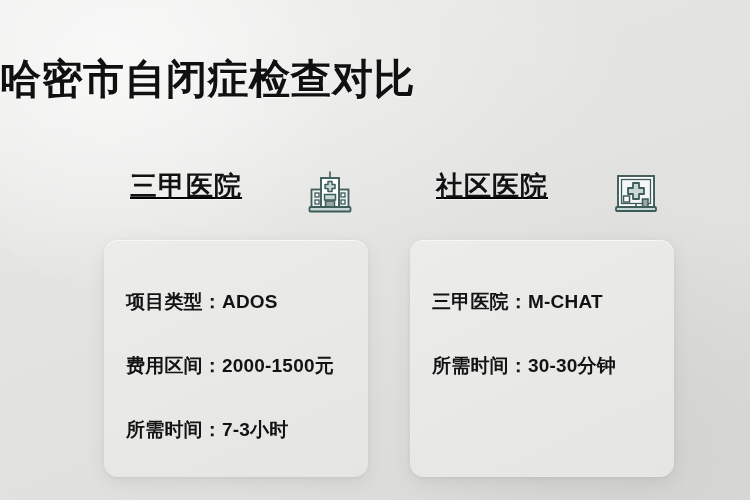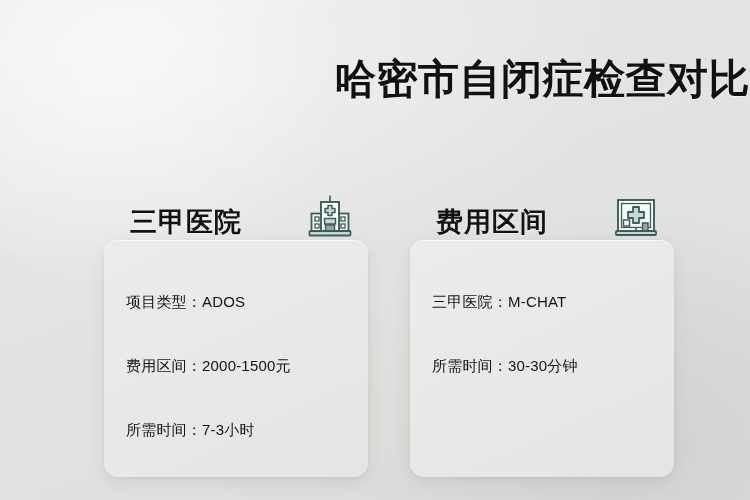--- a/index.html
+++ b/index.html
@@ -47,21 +47,21 @@
     background: radial-gradient(circle at 50% 50%, rgba(200,200,198,0.40), rgba(200,200,198,0) 70%);
     pointer-events: none;
   }
 
   
   .title {
     position: absolute;
     left: 0;
     right: 0;
     top: 57px;
-    text-align: right;
+    text-align: left;
     font-size: 41px;
     line-height: 1.12;
     font-weight: 700;
     letter-spacing: 0.5px;
     color: #101010;
     text-shadow: 0 1px 0 rgba(255,255,255,0.55);
   }
 
   
   .cards {
@@ -74,24 +74,25 @@
   }
   .card {
     width: 264px;
     display: flex;
     flex-direction: column;
   }
 
   .card-head {
     height: 72px;
     display: flex;
-    align-items: flex-end;
+    align-items: flex-start;
     justify-content: space-between;
     padding: 0 14px 0 26px;
     box-sizing: border-box;
+    text-decoration: underline;
   }
   .card-title {
     font-size: 27px;
     font-weight: 700;
     color: #121212;
     letter-spacing: 1px;
     text-shadow: 0 1px 0 rgba(255,255,255,0.5);
   }
   .card-icon {
     width: 48px;
@@ -114,22 +115,22 @@
       0 6px 16px rgba(140,140,138,0.18),
       0 1px 3px rgba(140,140,138,0.14);
   }
 
   .row {
     height: 64px;
     display: flex;
     align-items: center;
   }
   .row-text {
-    font-size: 15px;
-    font-weight: 400;
+    font-size: 19px;
+    font-weight: 700;
     color: #131313;
     white-space: nowrap;
     letter-spacing: 0.2px;
     text-align: center;
   }
 </style>
 </head>
 <body>
 
 <div id="poster">
@@ -178,21 +179,21 @@
           <div class="row-text">费用区间：2000-1500元</div>
         </div>
         <div class="row">
           <div class="row-text">所需时间：7-3小时</div>
         </div>
       </div>
     </div>
 
     <div class="card">
       <div class="card-head">
-        <div class="card-title">费用区间</div>
+        <div class="card-title">社区医院</div>
         <div class="card-icon">
           <svg width="46" height="46" viewBox="0 0 46 46">
 
             <rect x="5" y="7" width="36" height="31" fill="#ffffff" stroke="#3e5c58" stroke-width="1.9"></rect>
             <rect x="8.5" y="10.5" width="29" height="24" fill="#f4f7f7" stroke="#3e5c58" stroke-width="1.3"></rect>
 
             <path d="M20 14 h6 v5 h5 v6 h-5 v5 h-6 v-5 h-5 v-6 h5 z" fill="#c9d8d6" stroke="#3e5c58" stroke-width="1.8" stroke-linejoin="round"></path>
 
             <rect x="10.5" y="27" width="6" height="6" fill="#ffffff" stroke="#3e5c58" stroke-width="1.5"></rect>
 

